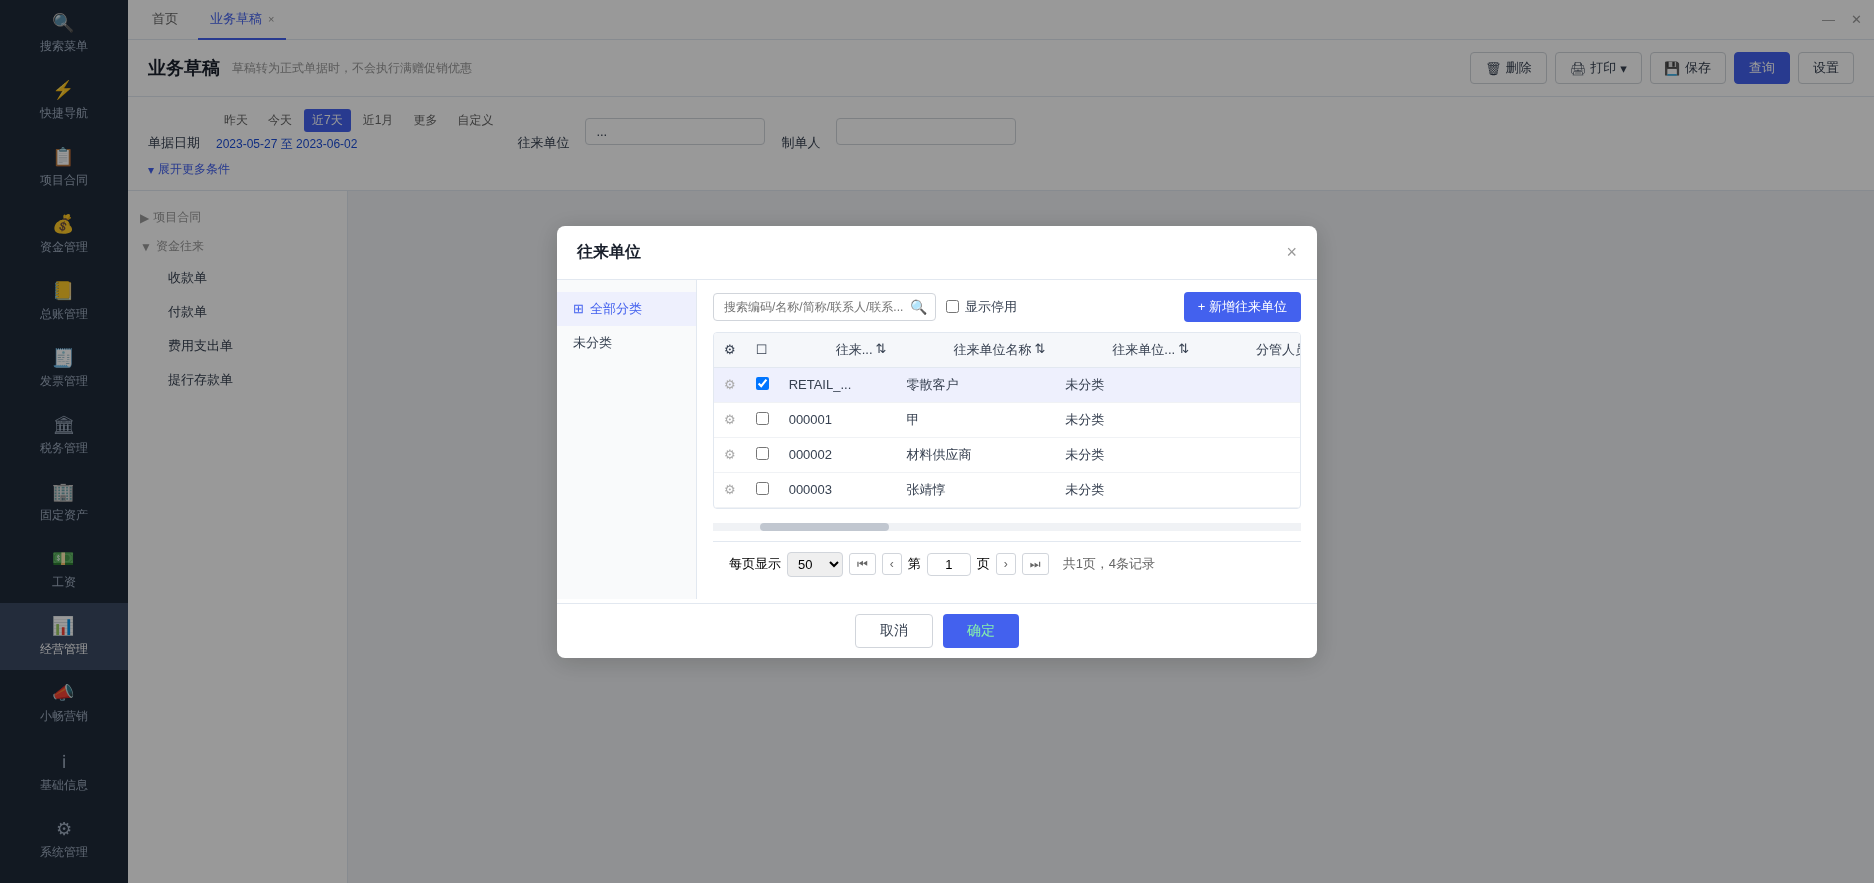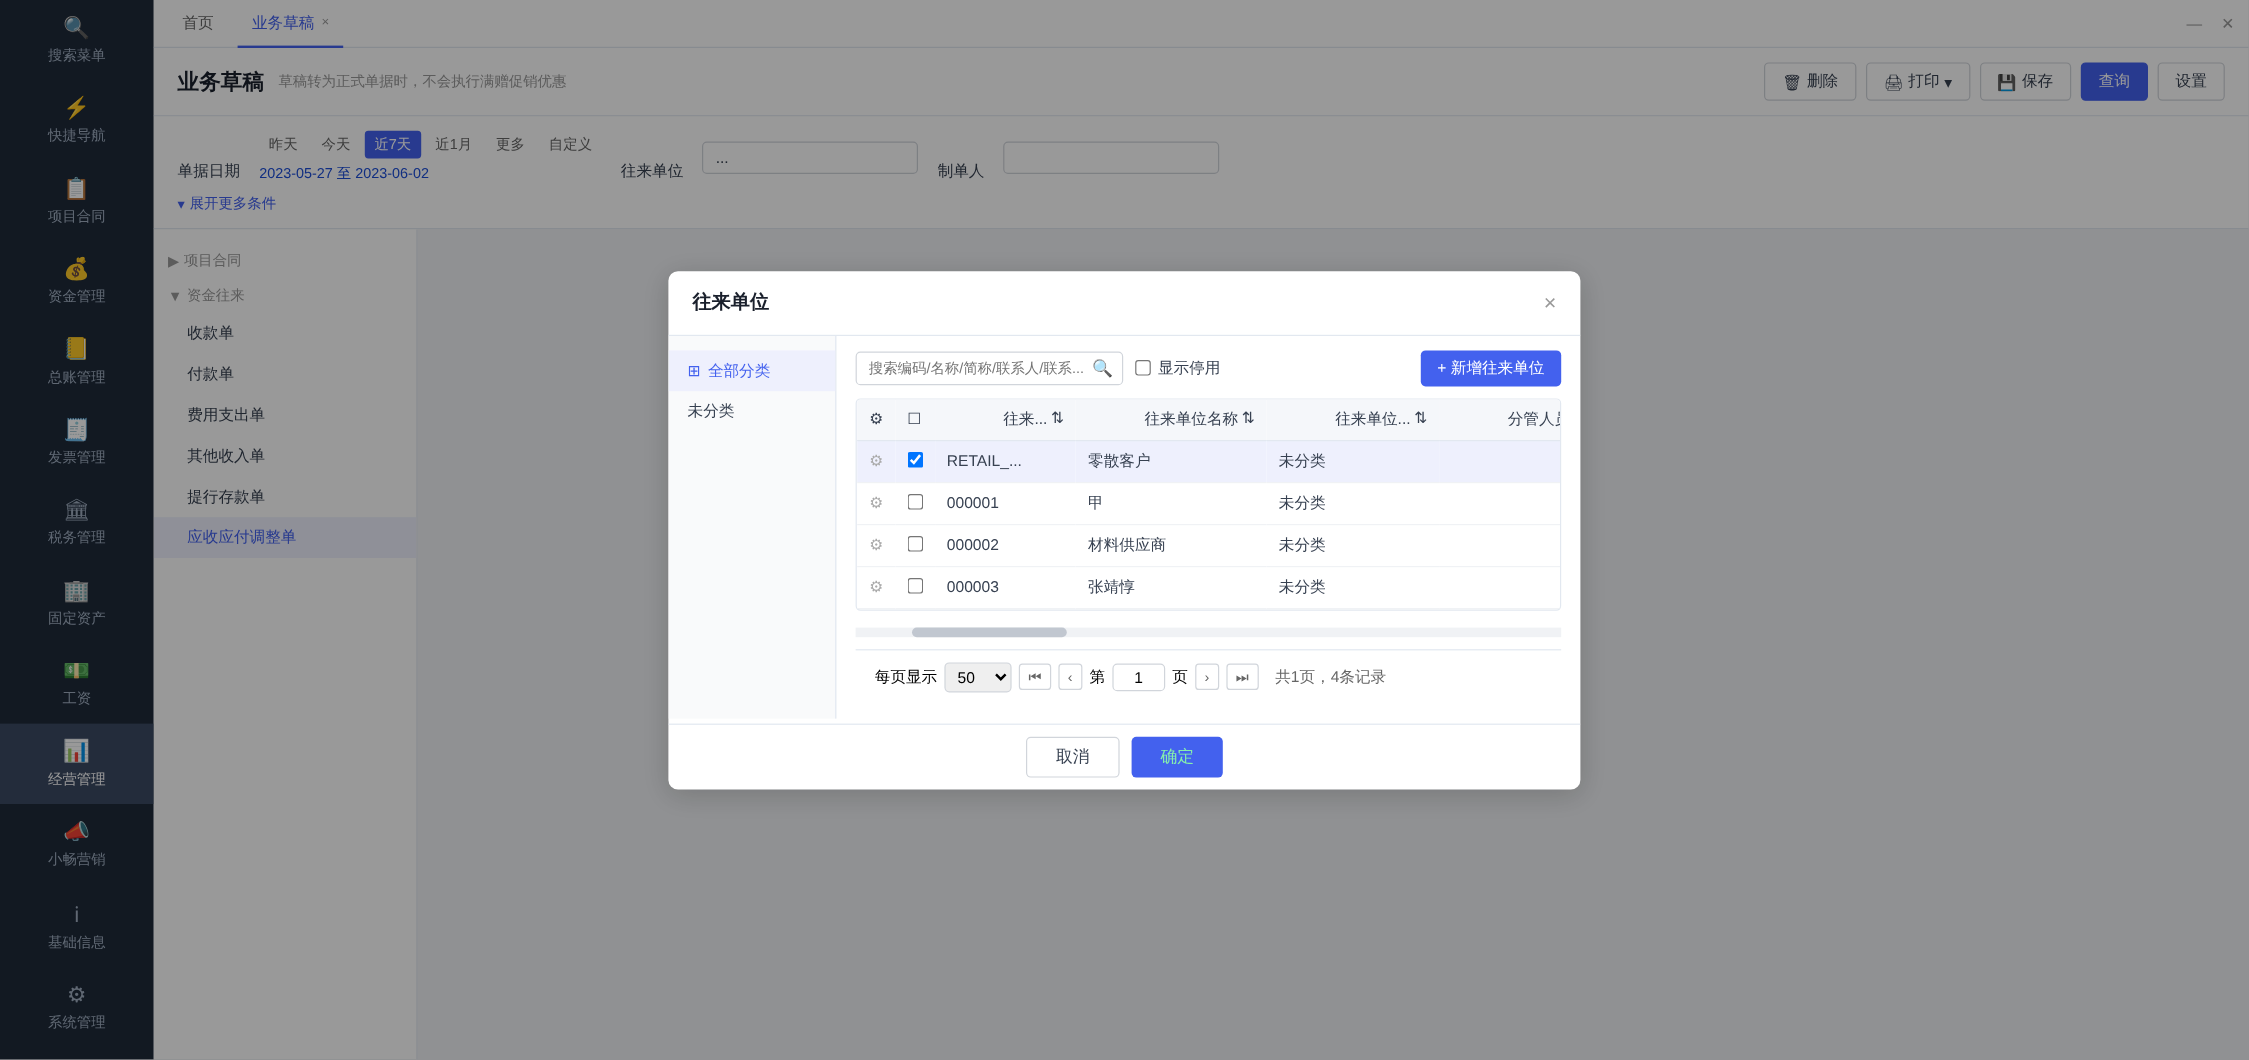--- a/index.html
+++ b/index.html
@@ -150,21 +150,21 @@
       padding: 8px 16px;
       font-size: 13px;
       color: #374151;
       cursor: pointer;
       display: flex;
       align-items: center;
       gap: 6px;
     }
     .menu-item.active { background: #eef0fd; color: #4361ee; }
     .menu-group { padding: 6px 12px; font-size: 12px; color: #999; display: flex; align-items: center; gap: 4px; cursor: pointer; }
-    .menu-sub { padding-left: 28px; }
+    .menu-sub { padding-left: 40px; }
 
     
     .right-panel {
       flex: 1;
       padding: 16px;
       overflow: auto;
     }
 
     
     .overlay {
@@ -398,23 +398,21 @@
         <span>▶</span>
         <span>项目合同</span>
       </div>
       <div class="menu-group">
         <span>▼</span>
         <span>资金往来</span>
       </div>
       <div class="menu-item menu-sub">收款单</div>
       <div class="menu-item menu-sub">付款单</div>
       <div class="menu-item menu-sub">费用支出单</div>
-      <div class="menu-item menu-sub">其他收入单</div>
       <div class="menu-item menu-sub">提行存款单</div>
-      <div class="menu-item menu-sub active">应收应付调整单</div>
     </div>
 
     <div class="right-panel">
       <div style="font-size:13px;color:#999;text-align:center;margin-top:40px;">未找到任何业务草稿</div>
     </div>
 
     <div class="overlay">
       <div class="modal">
 
         <div class="modal-header">

